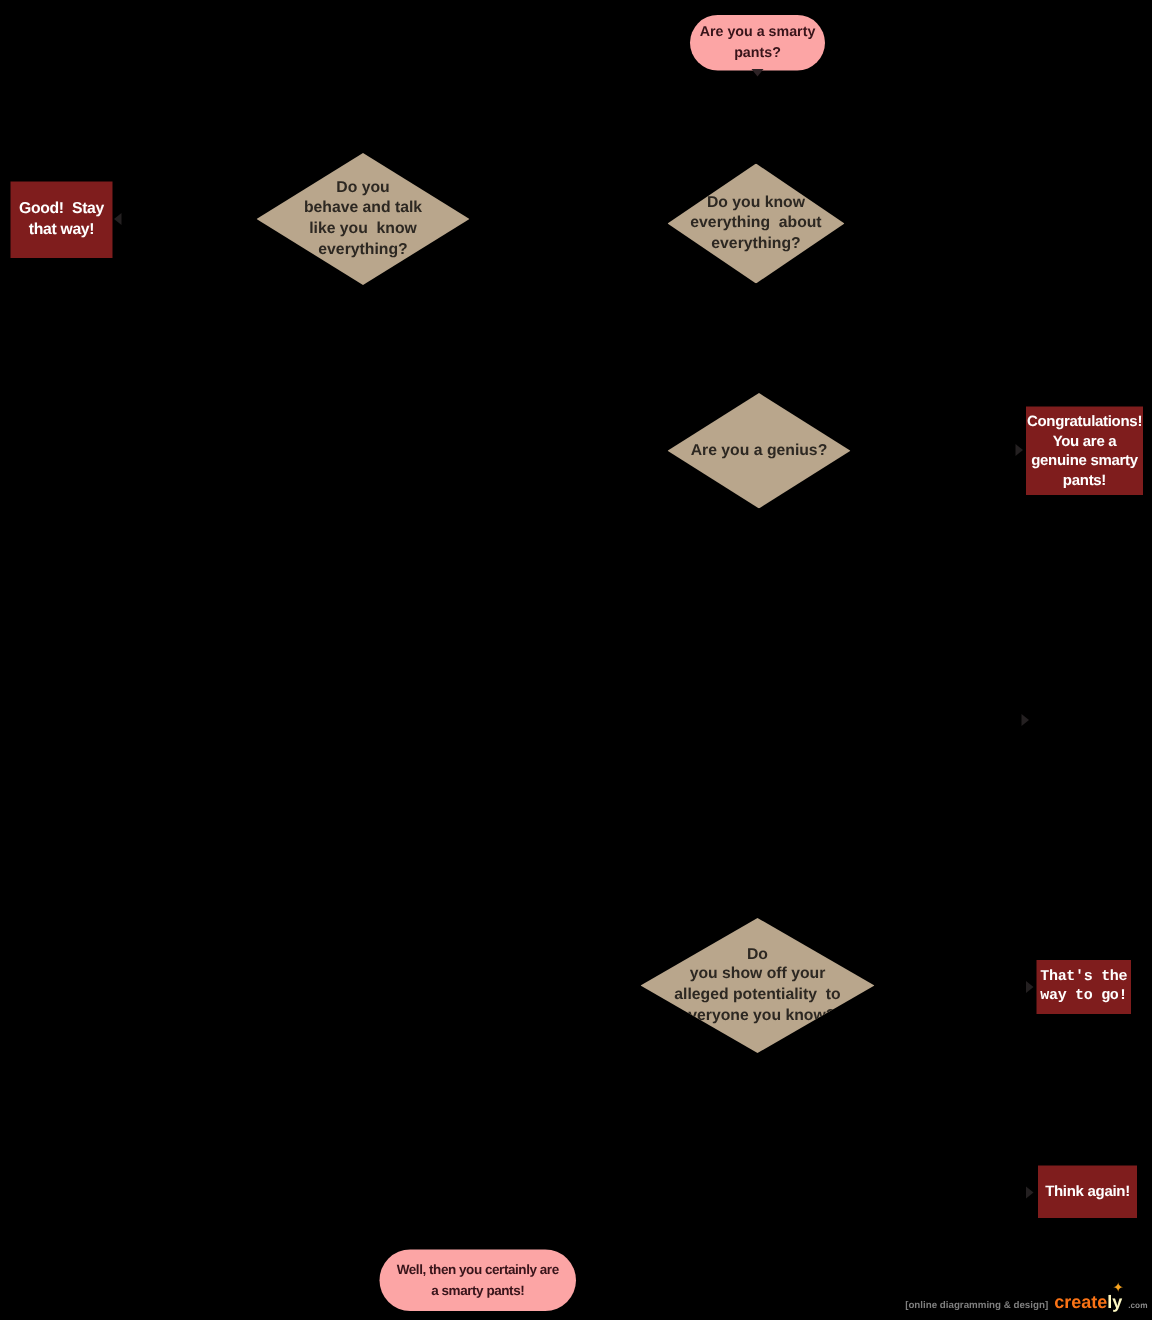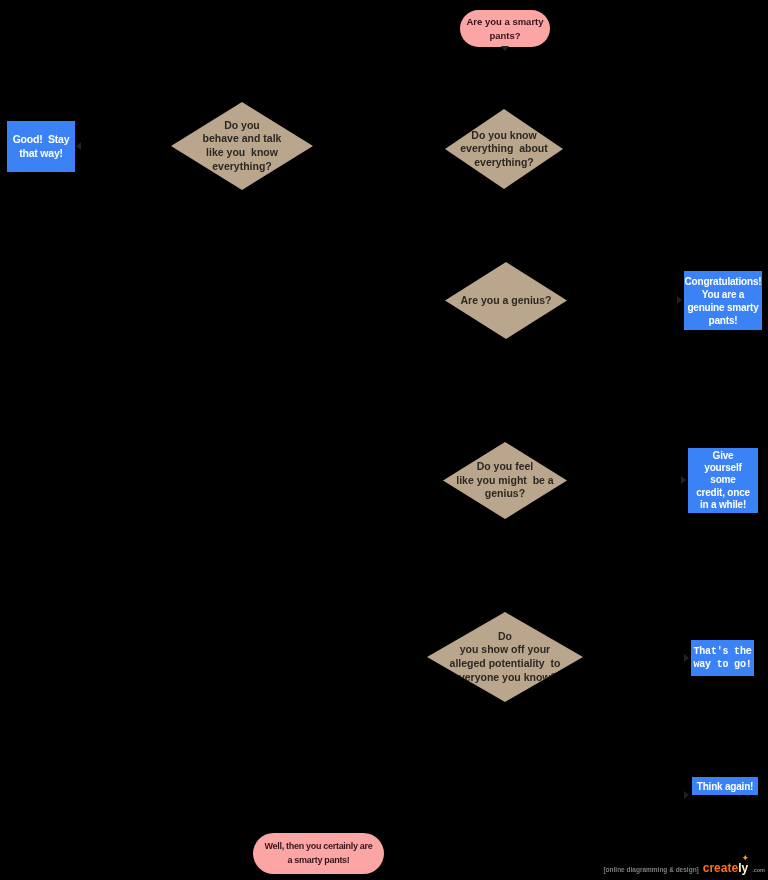--- a/index.html
+++ b/index.html
@@ -15,21 +15,21 @@
     background:#fca5a5;color:#38141a;border-radius:19px;
     font-size:9.5px;line-height:1.45;letter-spacing:0px;
   }
   .terminal.end{font-size:9px;letter-spacing:-0.3px;border-radius:21px;}
   .decision{
     background:#b9a68c;color:#2d2822;
     clip-path:polygon(50% 0,100% 50%,50% 100%,0 50%);
     font-size:10.5px;line-height:1.3;
   }
   .result{
-    background:#3b82f6;color:#ffffff;
+    background:#7f1d1d;color:#ffffff;
     font-size:10px;line-height:1.3;letter-spacing:-0.2px;
   }
   .arrowhead{position:absolute;width:0;height:0;}
   .arrow-down{border-left:4px solid transparent;border-right:4px solid transparent;border-top:5px solid #2e2326;}
   .arrow-left{border-top:4px solid transparent;border-bottom:4px solid transparent;border-right:5px solid #242021;}
   .arrow-right{border-top:4px solid transparent;border-bottom:4px solid transparent;border-left:5px solid #242021;}
   .watermark{
     position:absolute;right:3px;bottom:5px;display:flex;align-items:baseline;gap:4px;
   }
   .wm-tagline{color:#7f7f7f;font-size:6.5px;font-weight:bold;}
@@ -62,40 +62,32 @@
 everything  about
 everything?</div>
 
   <div class="node result" style="left:684px;top:271px;width:78px;height:59px;">Congratulations!
 You are a
 genuine smarty
 pants!</div>
 
   <div class="node decision" style="left:445px;top:262px;width:122px;height:77px;">Are you a genius?</div>
 
-  <div class="node decision" style="left:443px;top:442px;width:124px;height:77px;">Do you feel
-like you might  be a
-genius?</div>
 
-  <div class="node result" style="left:688px;top:448px;width:70px;height:65px;line-height:1.24;">Give
-yourself
-some
-credit, once
-in a while!</div>
 
   <div class="node decision" style="left:427px;top:612px;width:156px;height:90px;">Do
 you show off your
 alleged potentiality  to
 everyone you know?</div>
 
   <div class="node result" style="left:691px;top:640px;width:63px;height:36px;font-family:Liberation Mono, monospace;">That's the
 way to go!</div>
 
 
-  <div class="node result" style="left:692px;top:777px;width:66px;height:18px;">Think again!</div>
+  <div class="node result" style="left:692px;top:777px;width:66px;height:35px;">Think again!</div>
 
   <div class="node terminal end" style="left:253px;top:833px;width:131px;height:41px;">Well, then you certainly are
 a smarty pants!</div>
 
   <span class="arrowhead arrow-down" style="left:501px;top:46px;"></span>
   <span class="arrowhead arrow-left" style="left:76px;top:142px;"></span>
   <span class="arrowhead arrow-right" style="left:677px;top:296px;"></span>
   <span class="arrowhead arrow-right" style="left:681px;top:476px;"></span>
   <span class="arrowhead arrow-right" style="left:684px;top:654px;"></span>
   <span class="arrowhead arrow-right" style="left:684px;top:791px;"></span>

